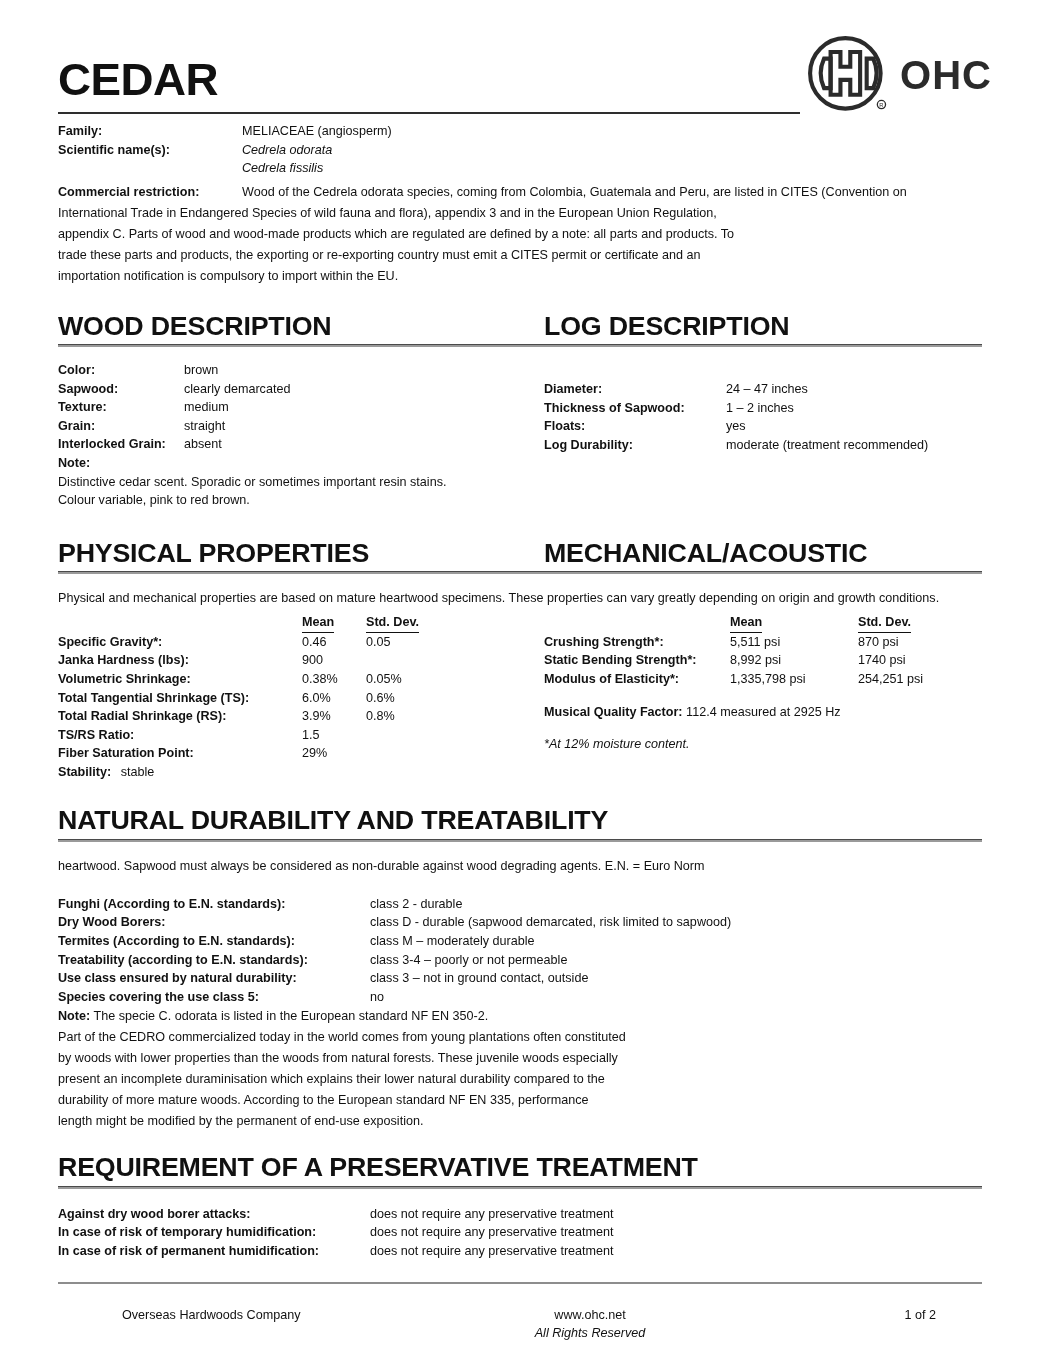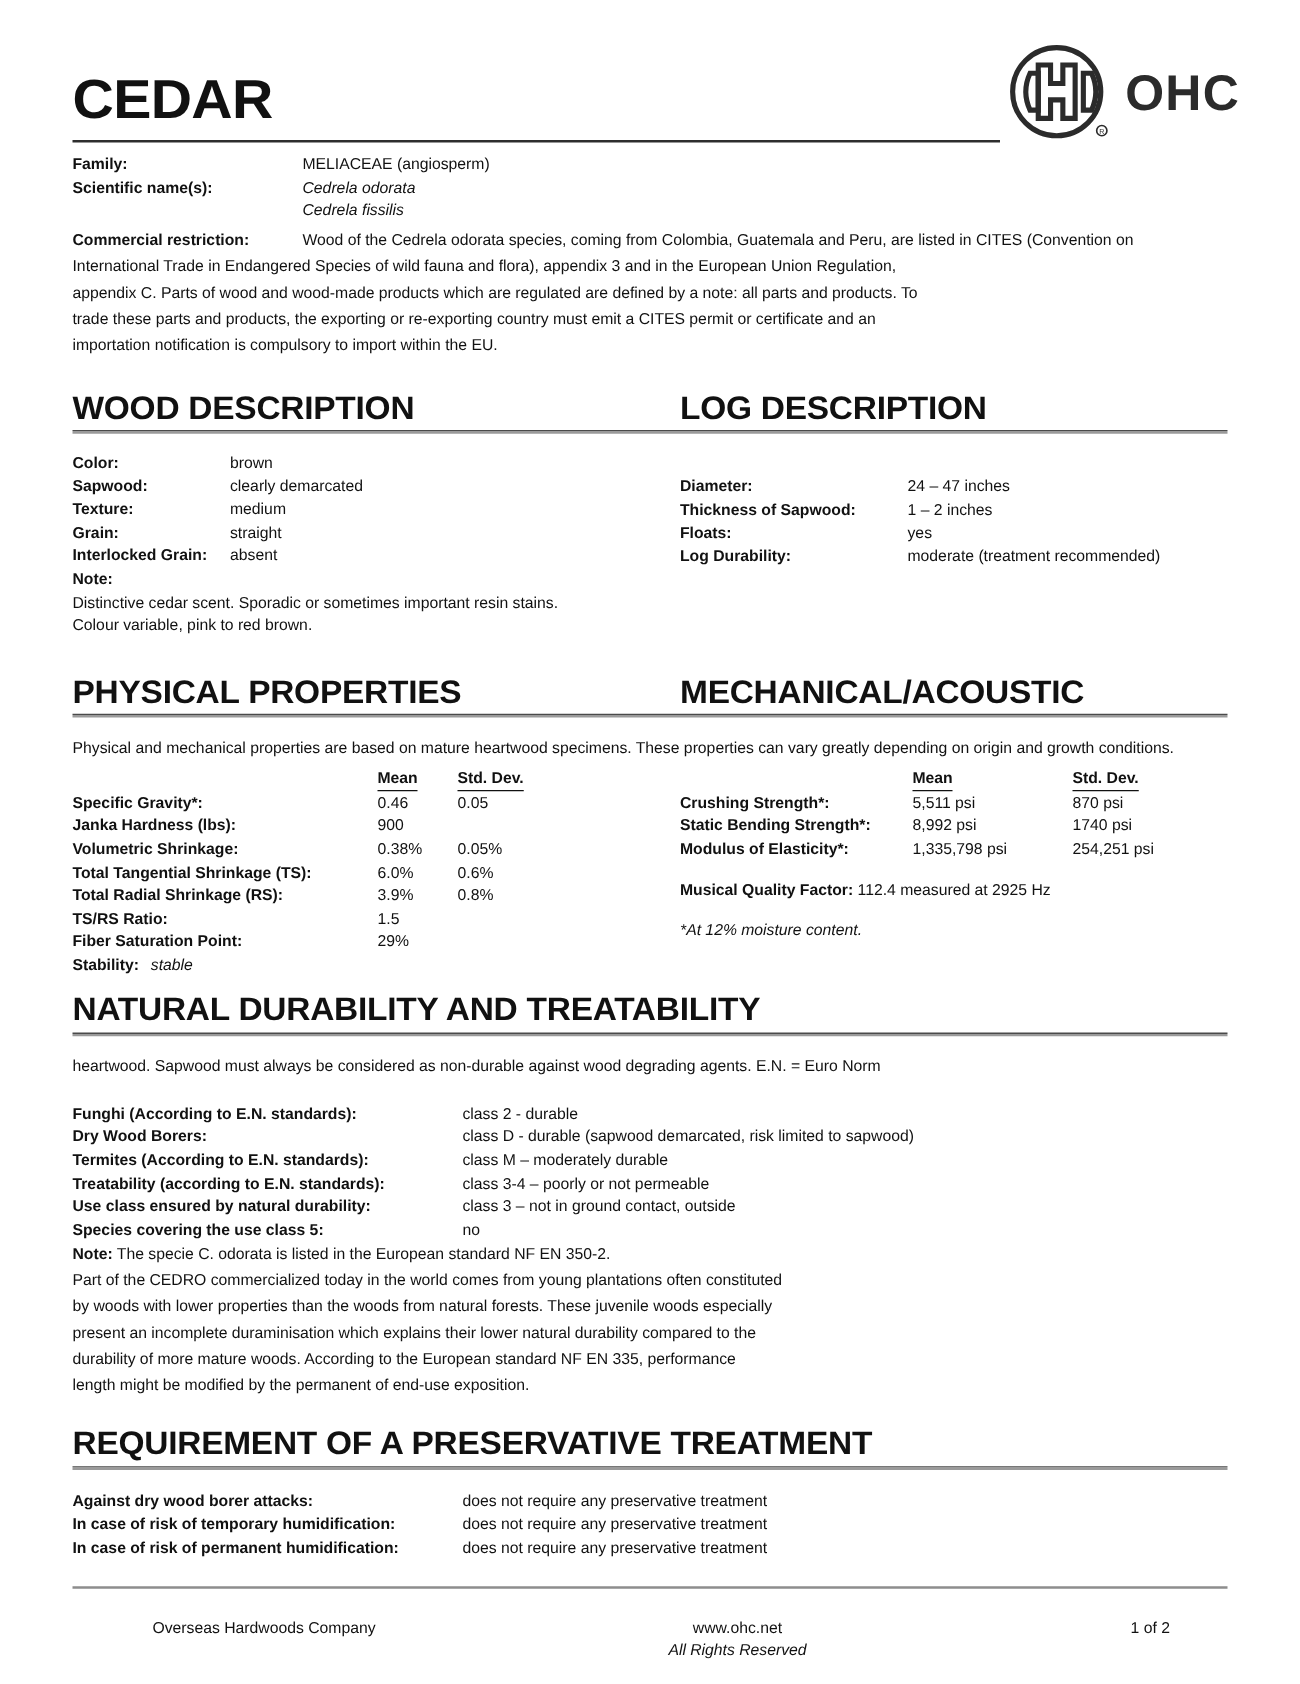--- a/index.html
+++ b/index.html
@@ -324,21 +324,21 @@
           </tr>
           <tr>
             <td class="c-name">Fiber Saturation Point:</td>
             <td class="c-mean">29%</td>
             <td class="c-std"></td>
           </tr>
         </tbody>
       </table>
       <div class="kv">
         <span class="kv-label">Stability:</span>
-        <span class="kv-val" style="margin-left:6px;font-style:italic;">stable</span>
+        <span class="kv-val" style="margin-left:6px;">stable</span>
       </div>
     </div>
 
     <div class="col-r">
       <table class="prop-tbl ma">
         <thead>
           <tr>
             <td class="c-name"></td>
             <td class="c-mean"><span class="hdr-u">Mean</span></td>
             <td class="c-std"><span class="hdr-u">Std. Dev.</span></td>
@@ -363,21 +363,21 @@
         </tbody>
       </table>
       <div class="small-note" style="margin-top:14px;">
         <span style="font-weight:700;">Musical Quality Factor:</span>
         <span>112.4 measured at 2925 Hz</span>
       </div>
       <div class="small-note ital" style="margin-top:14px;">*At 12% moisture content.</div>
     </div>
   </div>
 
-  <div style="margin:13px 58px 0 58px;">
+  <div style="margin:26px 58px 0 58px;">
     <div class="sec-h">NATURAL DURABILITY AND TREATABILITY</div>
   </div>
   <div class="rule-full"></div>
 
   <div style="margin:14px 58px 0 58px;">
     <div class="para">heartwood. Sapwood must always be considered as non-durable against wood degrading agents. E.N. = Euro Norm</div>
   </div>
 
   <div style="margin:18px 58px 0 58px;">
     <table class="dur-tbl">

